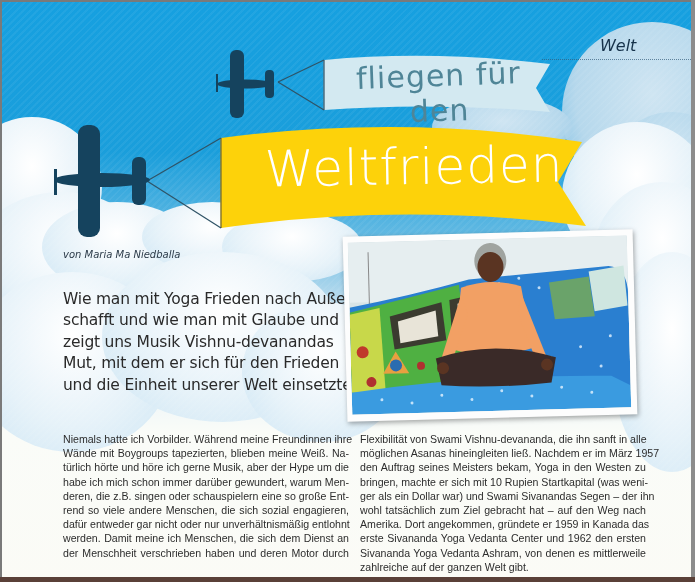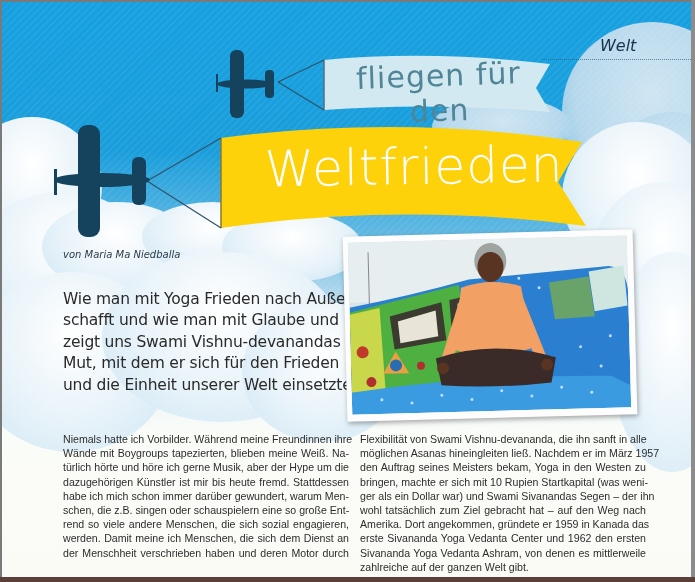--- a/index.html
+++ b/index.html
@@ -98,21 +98,21 @@
   </svg>
 
   <div class="banner-text-1">fliegen für den</div>
   <div class="banner-text-2">Weltfrieden</div>
 
   <div class="byline">von Maria Ma Niedballa</div>
 
   <div class="lead">
     <span>Wie man mit Yoga Frieden nach Außen</span>
     <span>schafft und wie man mit Glaube und</span>
-    <span>zeigt uns Swami Vishnu-devanandas</span>
+    <span>zeigt uns Musik Vishnu-devanandas</span>
     <span>Mut, mit dem er sich für den Frieden</span>
     <span>und die Einheit unserer Welt einsetzte.</span>
   </div>
 
   <div class="photo-frame">
     <div class="photo">
       <svg width="279" height="172" viewBox="0 0 279 172">
         <rect width="279" height="172" fill="#d8e4e6"></rect>
         <rect x="0" y="0" width="279" height="60" fill="#e6eef0"></rect>
         <line x1="20" y1="10" x2="20" y2="70" stroke="#888" stroke-width="1"></line>
@@ -165,24 +165,24 @@
           <circle cx="196" cy="127" r="6" fill="#5a3422"></circle>
         </g>
       </svg>
     </div>
   </div>
 
   <div class="col col1">
     <span>Niemals hatte ich Vorbilder. Während meine Freundinnen ihre</span>
     <span>Wände mit Boygroups tapezierten, blieben meine Weiß. Na-</span>
     <span>türlich hörte und höre ich gerne Musik, aber der Hype um die</span>
-    <span>dazugehörigen Künstler ist mir bis heute fremd. Stattdessen</span>
     <span>habe ich mich schon immer darüber gewundert, warum Men-</span>
-    <span>schen, die z.B. singen oder schauspielern eine so große Ent-</span>
+    <span>deren, die z.B. singen oder schauspielern eine so große Ent-</span>
     <span>rend so viele andere Menschen, die sich sozial engagieren,</span>
+    <span>dafür entweder gar nicht oder nur unverhältnismäßig entlohnt</span>
     <span>werden. Damit meine ich Menschen, die sich dem Dienst an</span>
     <span>der Menschheit verschrieben haben und deren Motor durch</span>
   </div>
 
   <div class="col col2">
     <span>Flexibilität von Swami Vishnu-devananda, die ihn sanft in alle</span>
     <span>möglichen Asanas hineingleiten ließ. Nachdem er im März 1957</span>
     <span>den Auftrag seines Meisters bekam, Yoga in den Westen zu</span>
     <span>bringen, machte er sich mit 10 Rupien Startkapital (was weni-</span>
     <span>ger als ein Dollar war) und Swami Sivanandas Segen – der ihn</span>

